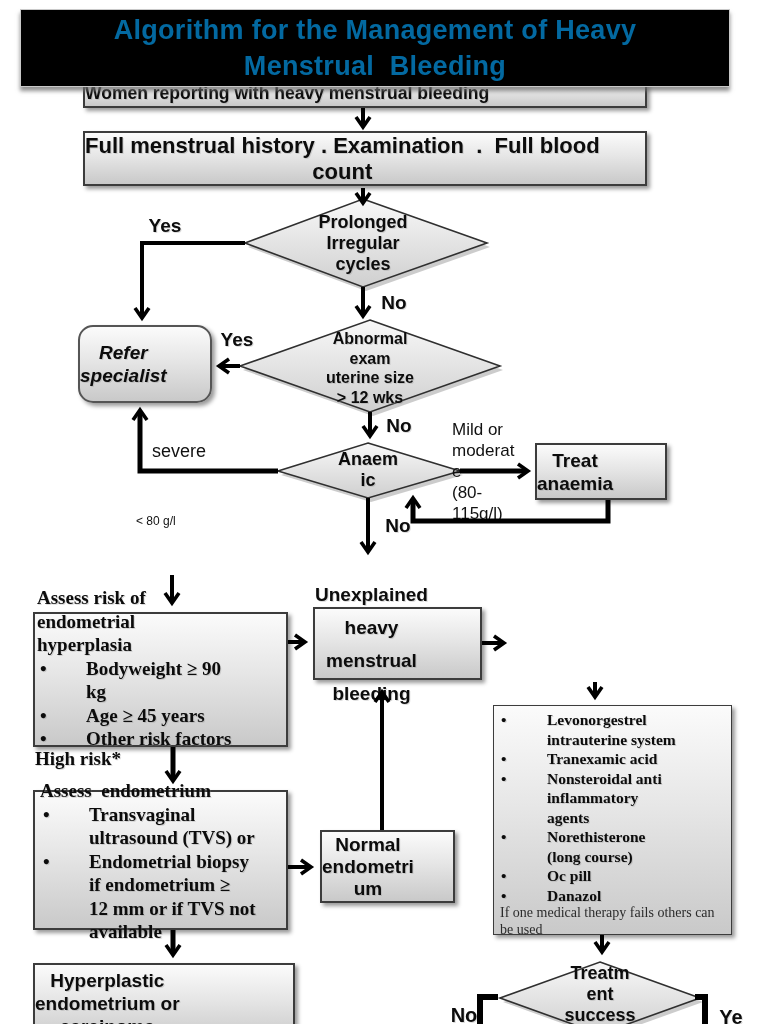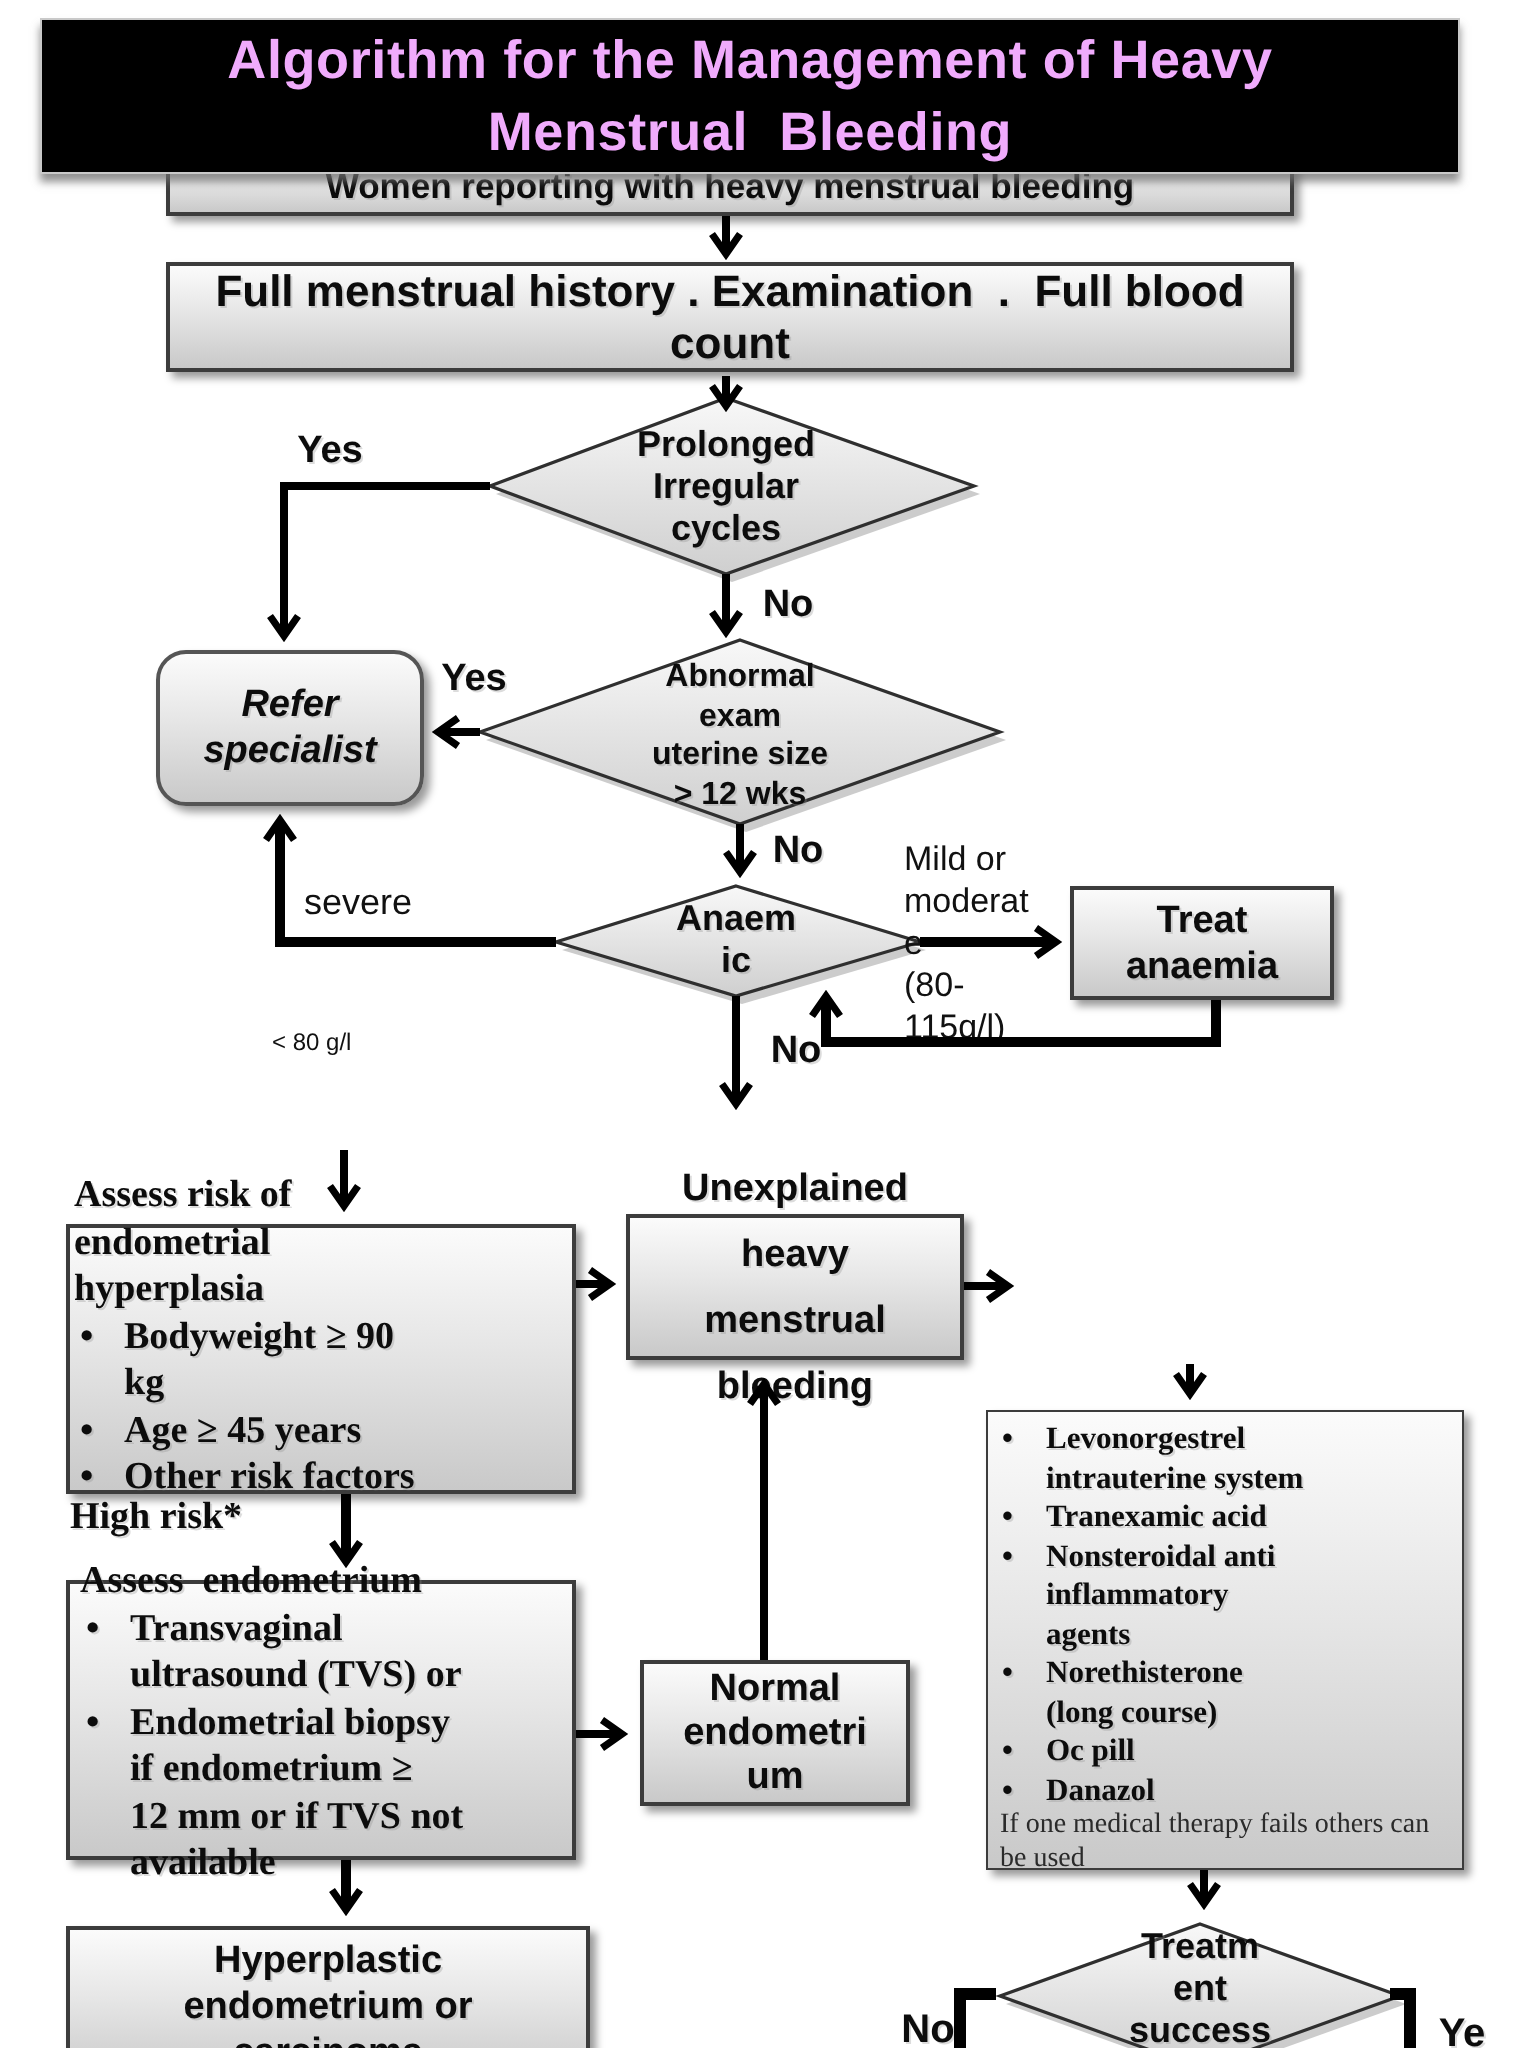--- a/index.html
+++ b/index.html
@@ -7,41 +7,41 @@
     position:relative;width:768px;height:1024px;overflow:hidden;
     background:#ffffff;font-family:"Liberation Sans","DejaVu Sans",sans-serif;
   }
   .abs{position:absolute;box-sizing:border-box;}
   svg.layer{position:absolute;left:0;top:0;pointer-events:none;}
   
   .node{
     background:linear-gradient(180deg,#fbfbfb 0%,#e6e6e6 45%,#c9c9c9 100%);
     border:2px solid #3c3c3c;
     box-shadow:3px 3px 4px rgba(0,0,0,.40);
-    display:flex;align-items:center;justify-content:center;
+    display:flex;align-items:center;
     z-index:2;
   }
   .lbl{
     font-weight:bold;color:#0c0c0c;text-align:center;
     white-space:pre-wrap;line-height:1.18;
     text-shadow:1px 1px 0 rgba(140,140,140,.30);
   }
   .plain{font-weight:normal;text-shadow:none;color:#111;}
   .txt{position:absolute;z-index:3;}
   .title-bar{
     left:20px;top:9px;width:710px;height:78px;background:#000;
     border:1px solid #c9c9c9;
     box-shadow:0 4px 4px rgba(110,110,110,.75);
     display:flex;align-items:center;justify-content:center;z-index:6;
   }
-  .title-bar .lbl{color:#f0abfc;font-size:27px;line-height:36px;letter-spacing:.3px;text-shadow:none;}
+  .title-bar .lbl{color:#0369a1;font-size:27px;line-height:36px;letter-spacing:.3px;text-shadow:none;}
   .rounded{border-radius:15px;border:2px solid #555;font-style:italic;}
   .brow{display:flex;text-align:left;}
   .bdot{flex:none;width:22px;padding-left:3px;font-weight:bold;}
-  .btxt{white-space:pre-wrap;flex:1;}
+  .btxt{white-space:pre-wrap;flex:1;margin-left:24px;}
   .blk{position:absolute;z-index:3;font-weight:bold;color:#0c0c0c;
        text-shadow:1px 1px 0 rgba(140,140,140,.30);text-align:left;font-family:Liberation Serif, serif;}
 </style>
 </head>
 <body>
 
 <div id="canvas">
 
   <svg class="layer" width="768" height="1024" style="z-index:1">
     <defs>

